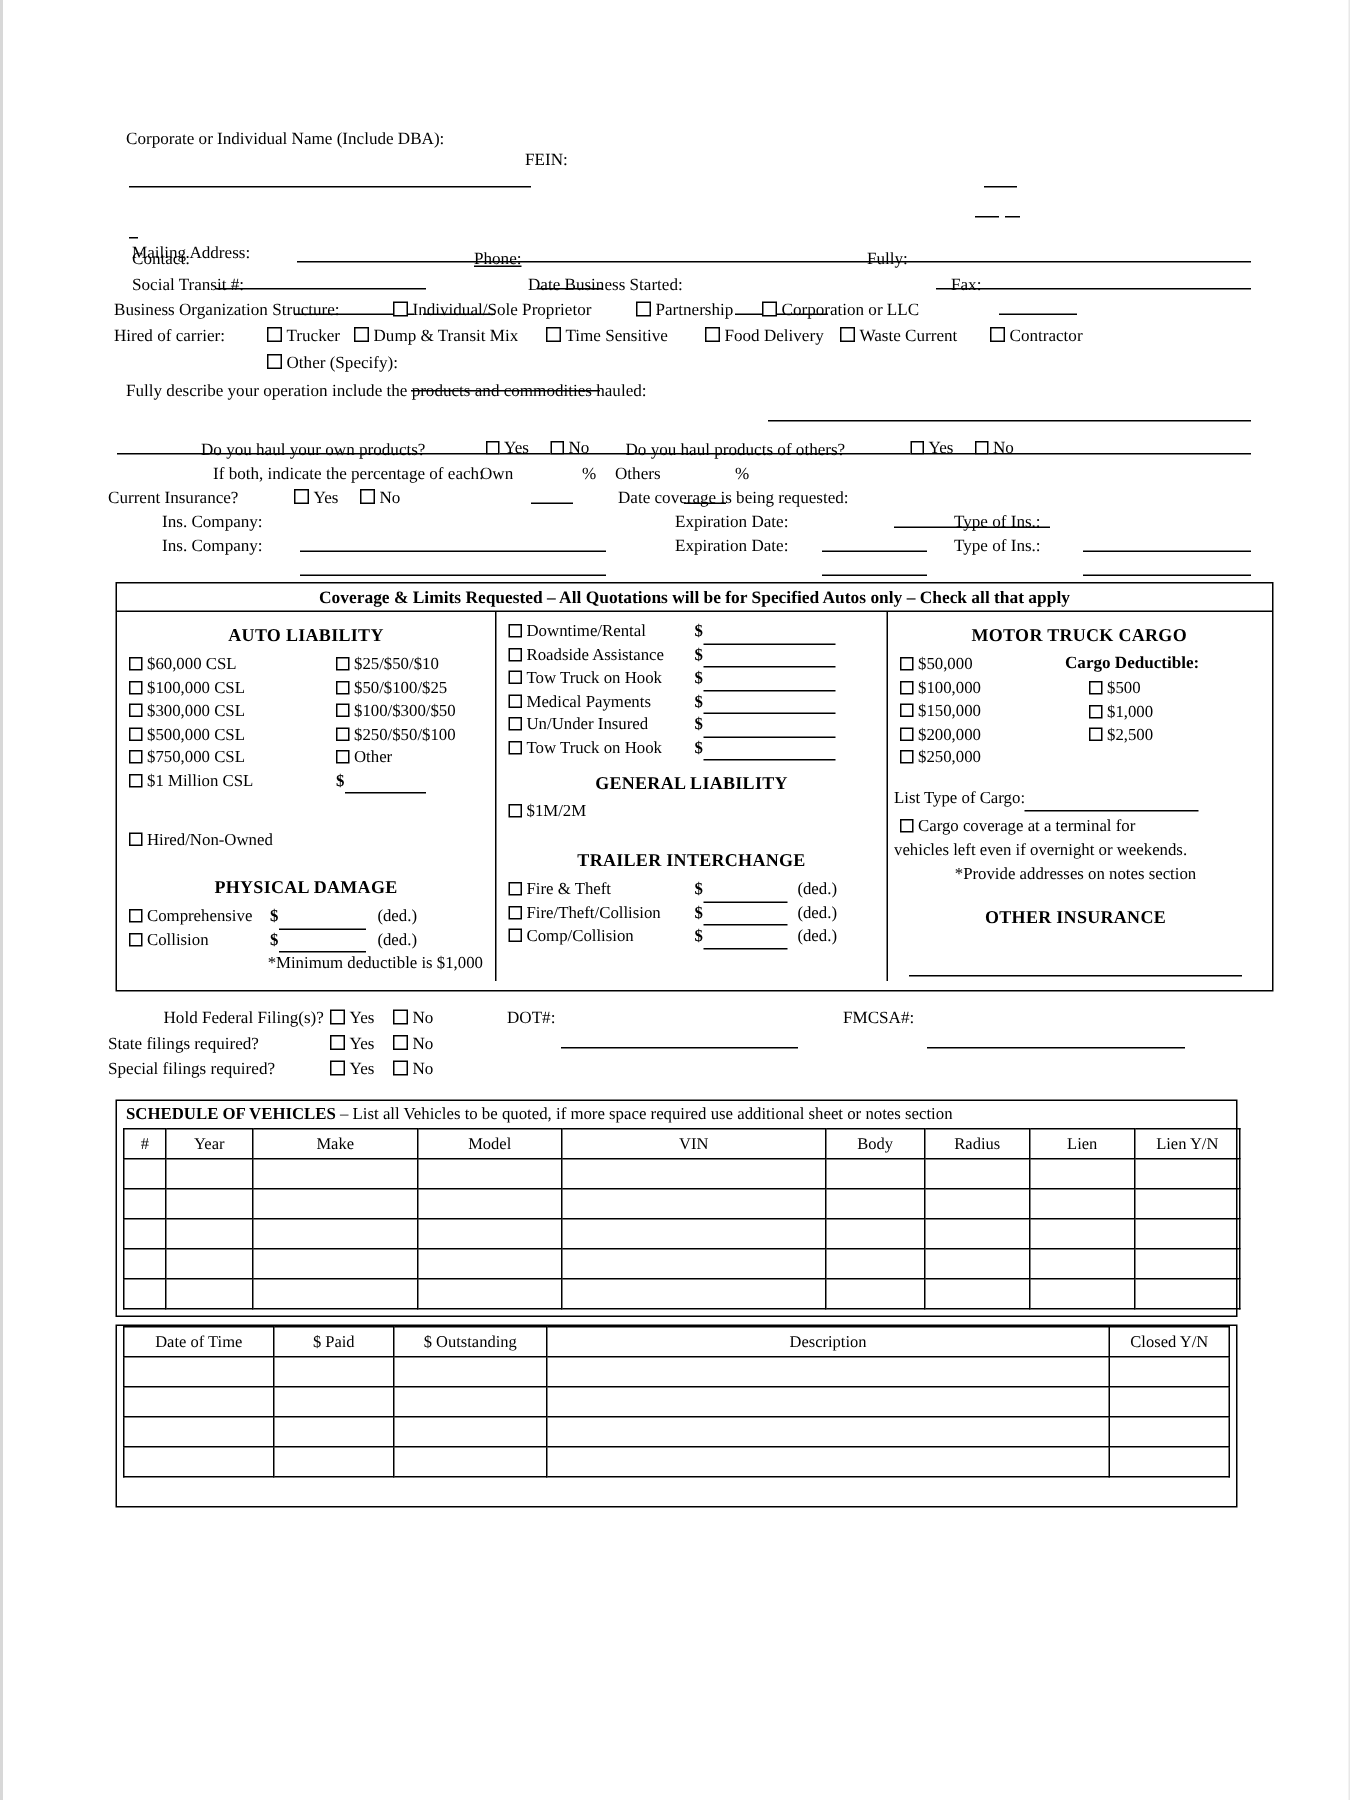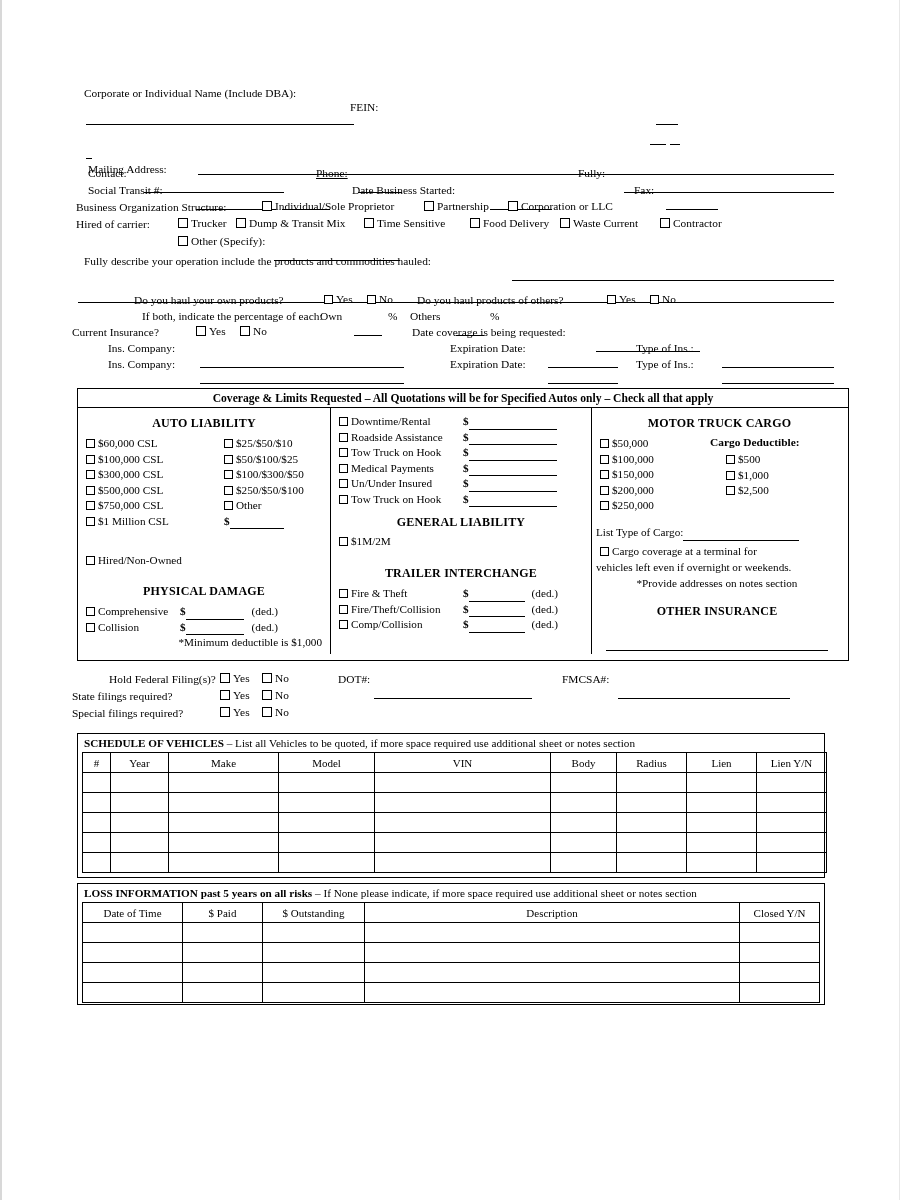--- a/index.html
+++ b/index.html
@@ -409,21 +409,20 @@
                 <td></td>
                 <td></td>
                 <td></td>
               </tr>
         </tbody>
       </table>
     </div>
   </div>
 
   <div class="tblbox" style="top:795px; height:122px;">
-    <div class="tbl-cap"><span class="b">LOSS INFORMATION past 5 years on all risks</span><span> – If None please indicate, if more space required use additional sheet or notes section</span></div>
     <div class="gridwrap">
       <table class="grid">
         <colgroup>
           <col style="width:100px">
               <col style="width:80px">
               <col style="width:102px">
           <col style="width:">
               <col style="width:80px">
         </colgroup>
         <thead>

